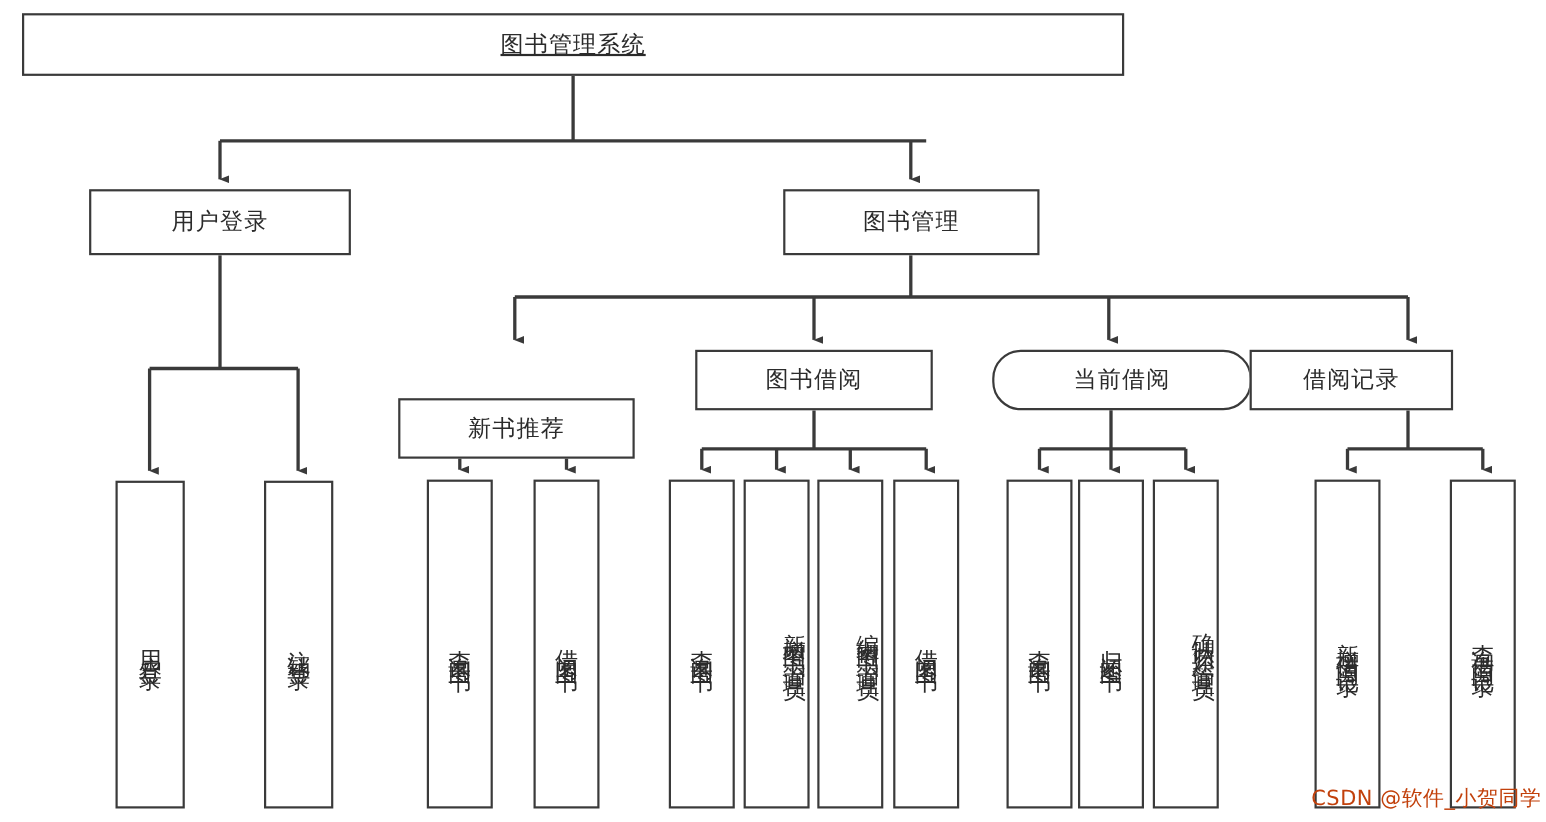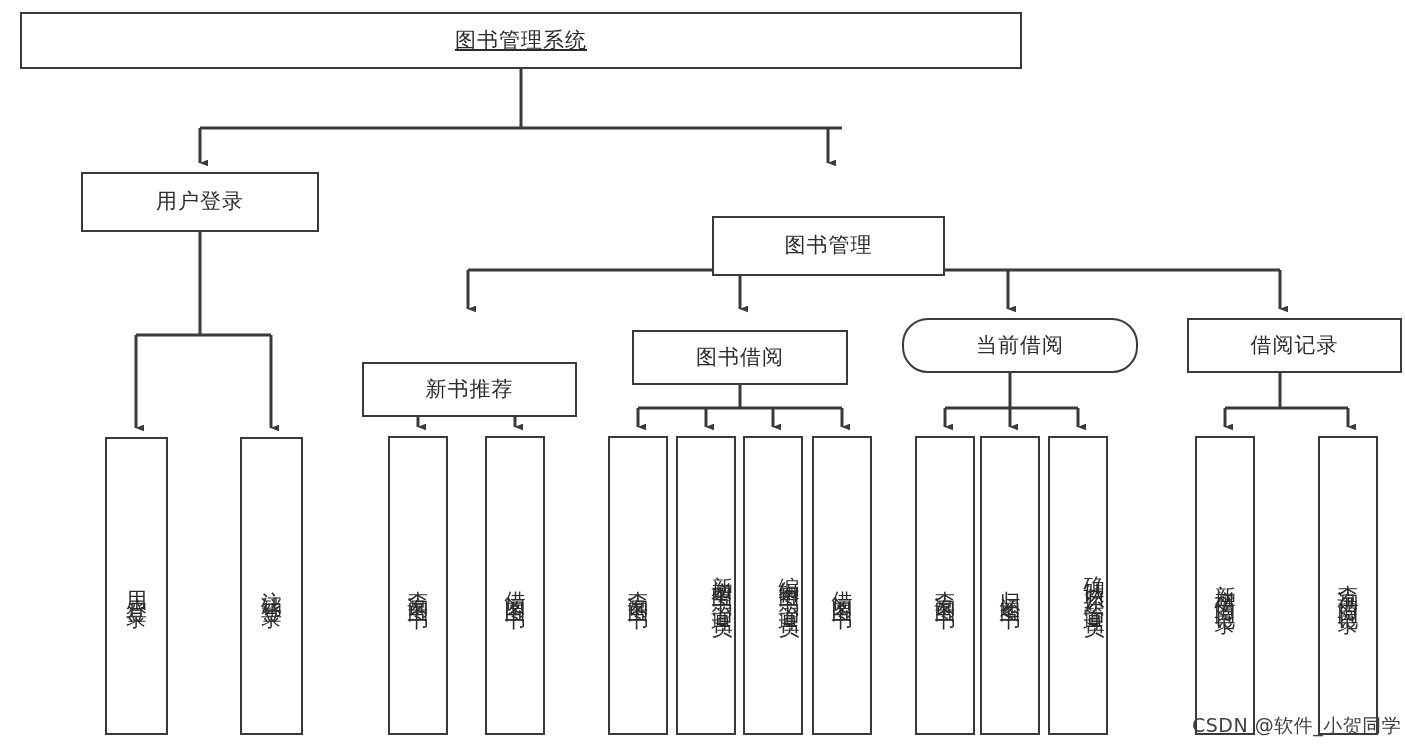--- a/index.html
+++ b/index.html
@@ -118,34 +118,34 @@
     </g>
   </svg>
 
   <div class="node horiz" id="node-root" style="left: 20px; top: 12px; width: 1002px; height: 57px; text-decoration: underline;">
     <span>图书管理系统</span>
   </div>
 
   <div class="node horiz" id="node-l2-0" style="left: 81px; top: 172px; width: 238px; height: 60px;">
     <span>用户登录</span>
   </div>
-  <div class="node horiz" id="node-l2-1" style="left: 712px; top: 172px; width: 233px; height: 60px; margin-top: 44px;">
+  <div class="node horiz" id="node-l2-1" style="left: 712px; top: 172px; width: 233px; height: 60px;">
     <span>图书管理</span>
   </div>
 
   <div class="node horiz" id="node-l3-0" style="left: 362px; top: 318px; width: 215px; height: 55px; margin-top: 44px;">
     <span>新书推荐</span>
   </div>
-  <div class="node horiz" id="node-l3-1" style="left: 632px; top: 330px; width: 216px; height: 55px; align-items: center;">
+  <div class="node horiz" id="node-l3-1" style="left: 632px; top: 318px; width: 216px; height: 55px; align-items: center;">
     <span>图书借阅</span>
   </div>
   <div class="node horiz" id="node-l3-2" style="left: 902px; top: 318px; width: 236px; height: 55px; border-radius: 26px;">
     <span>当前借阅</span>
   </div>
-  <div class="node horiz" id="node-l3-3" style="left: 1187px; top: 318px; width: 215px; height: 55px;">
+  <div class="node horiz" id="node-l3-3" style="left: 1136px; top: 318px; width: 185px; height: 55px;">
     <span>借阅记录</span>
   </div>
 
   <div class="node vert tall" id="node-leaf-0" style="left: 105px; top: 437px; width: 63px; height: 298px;">
     <span>用户登录</span>
   </div>
   <div class="node vert tall" id="node-leaf-1" style="left: 240px; top: 437px; width: 63px; height: 298px;">
     <span>注销登录</span>
   </div>
   <div class="node vert tall" id="node-leaf-2" style="left: 388px; top: 436px; width: 60px; height: 299px;">
@@ -175,15 +175,15 @@
   <div class="node vert" id="node-leaf-10" style="left: 1048px; top: 436px; width: 60px; height: 299px;">
     <span>确认归还（管理员）</span>
   </div>
   <div class="node vert tall" id="node-leaf-11" style="left: 1195px; top: 436px; width: 60px; height: 299px;">
     <span>新增借阅记录</span>
   </div>
   <div class="node vert tall" id="node-leaf-12" style="left: 1318px; top: 436px; width: 60px; height: 299px;">
     <span>查询借阅记录</span>
   </div>
 
-  <div class="watermark" style="left: 1192px; top: 713px; color: #404040;">CSDN @软件_小贺同学</div>
+  <div class="watermark" style="left: 1192px; top: 713px; color: #c2410c;">CSDN @软件_小贺同学</div>
 
 </div>
 
 </body></html>

